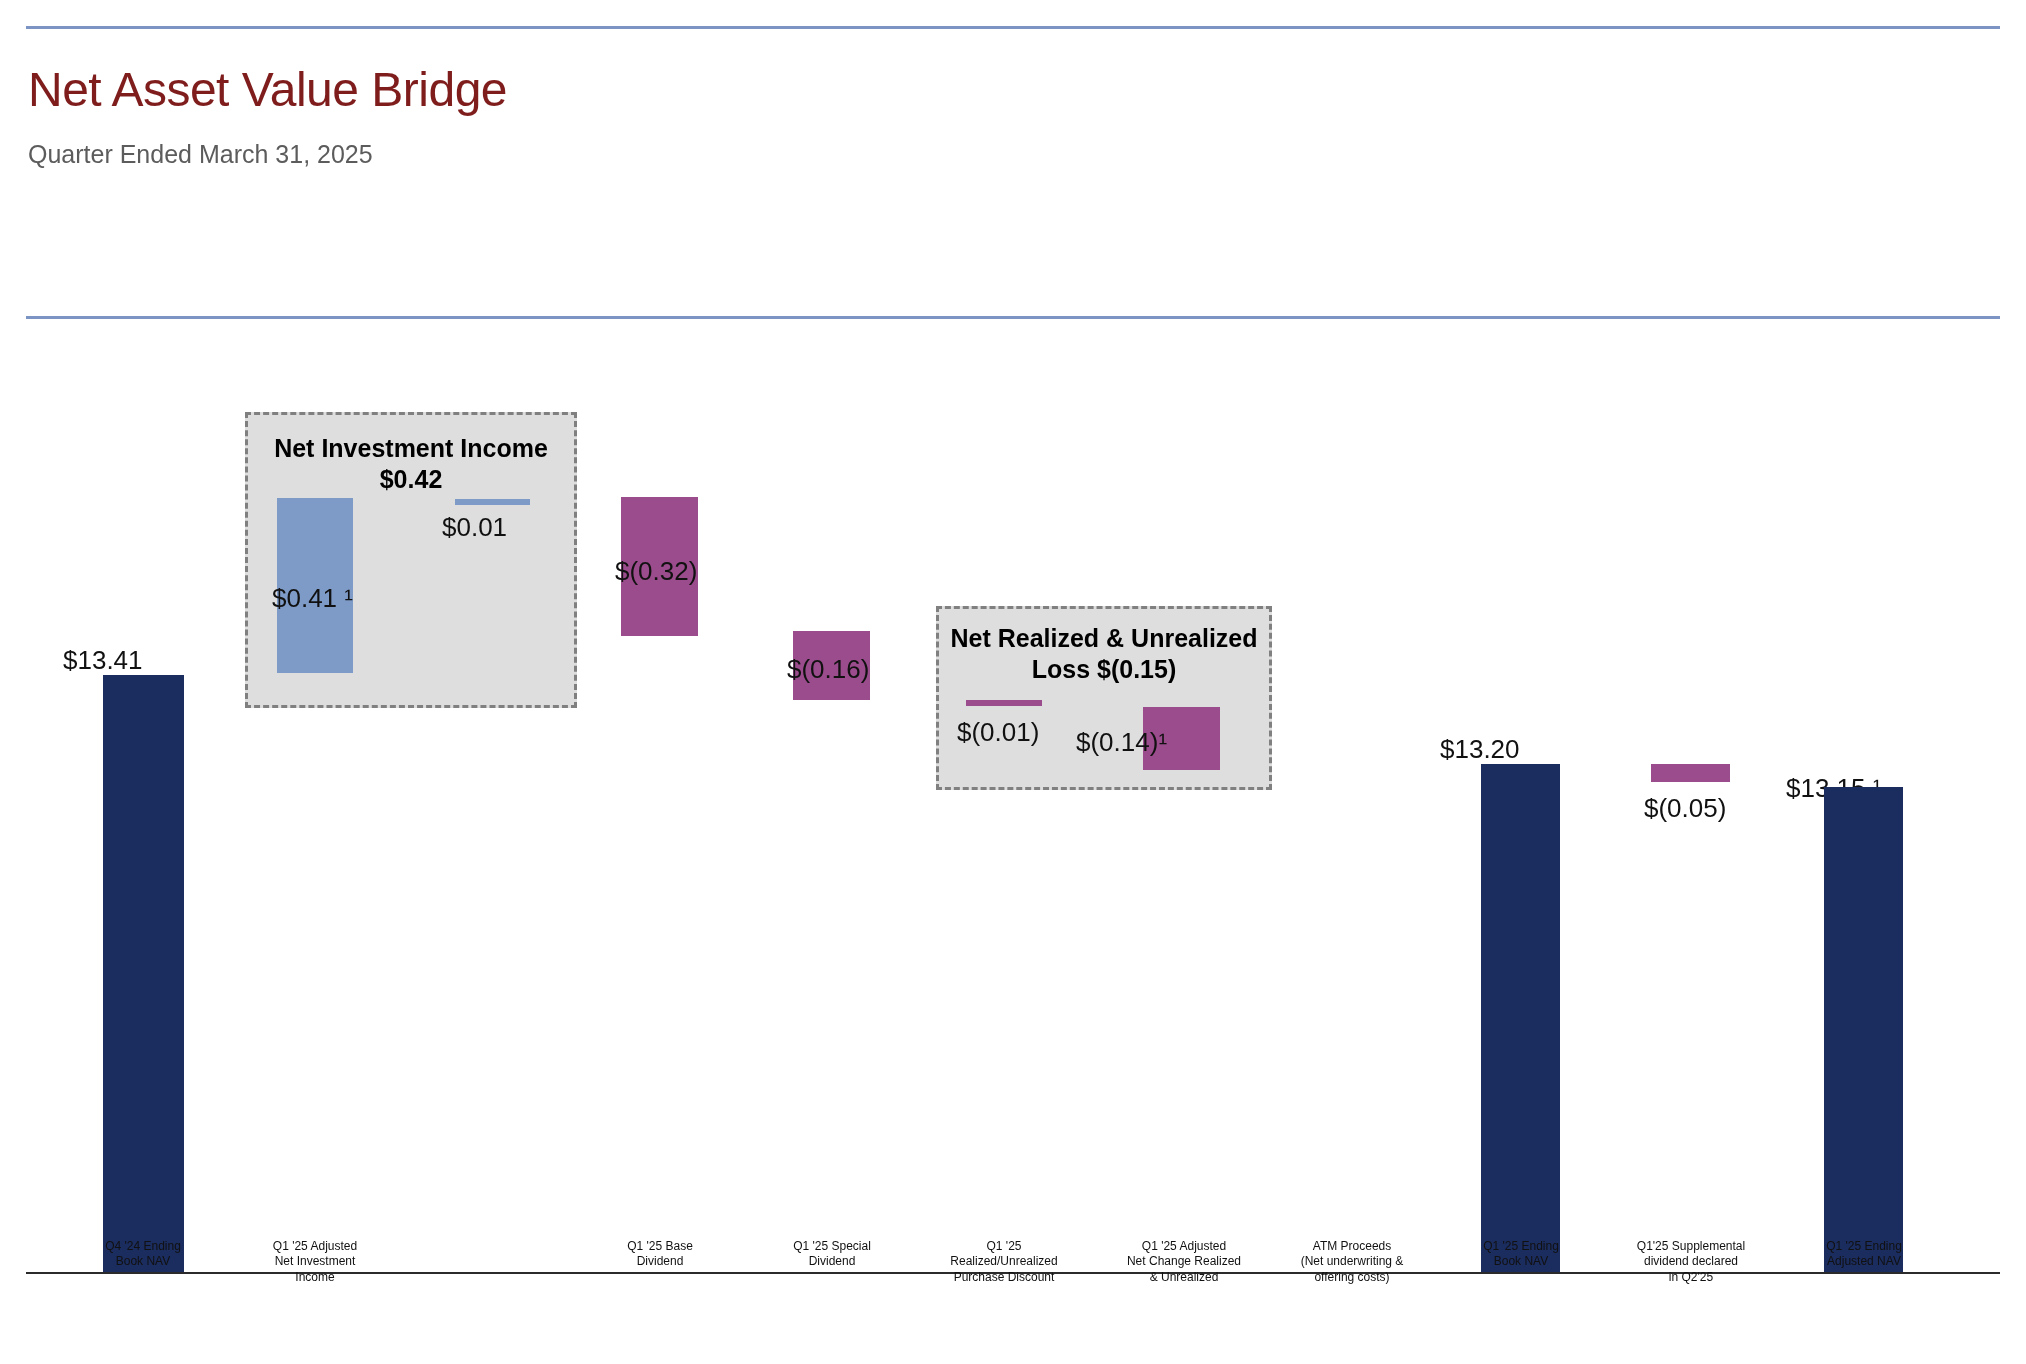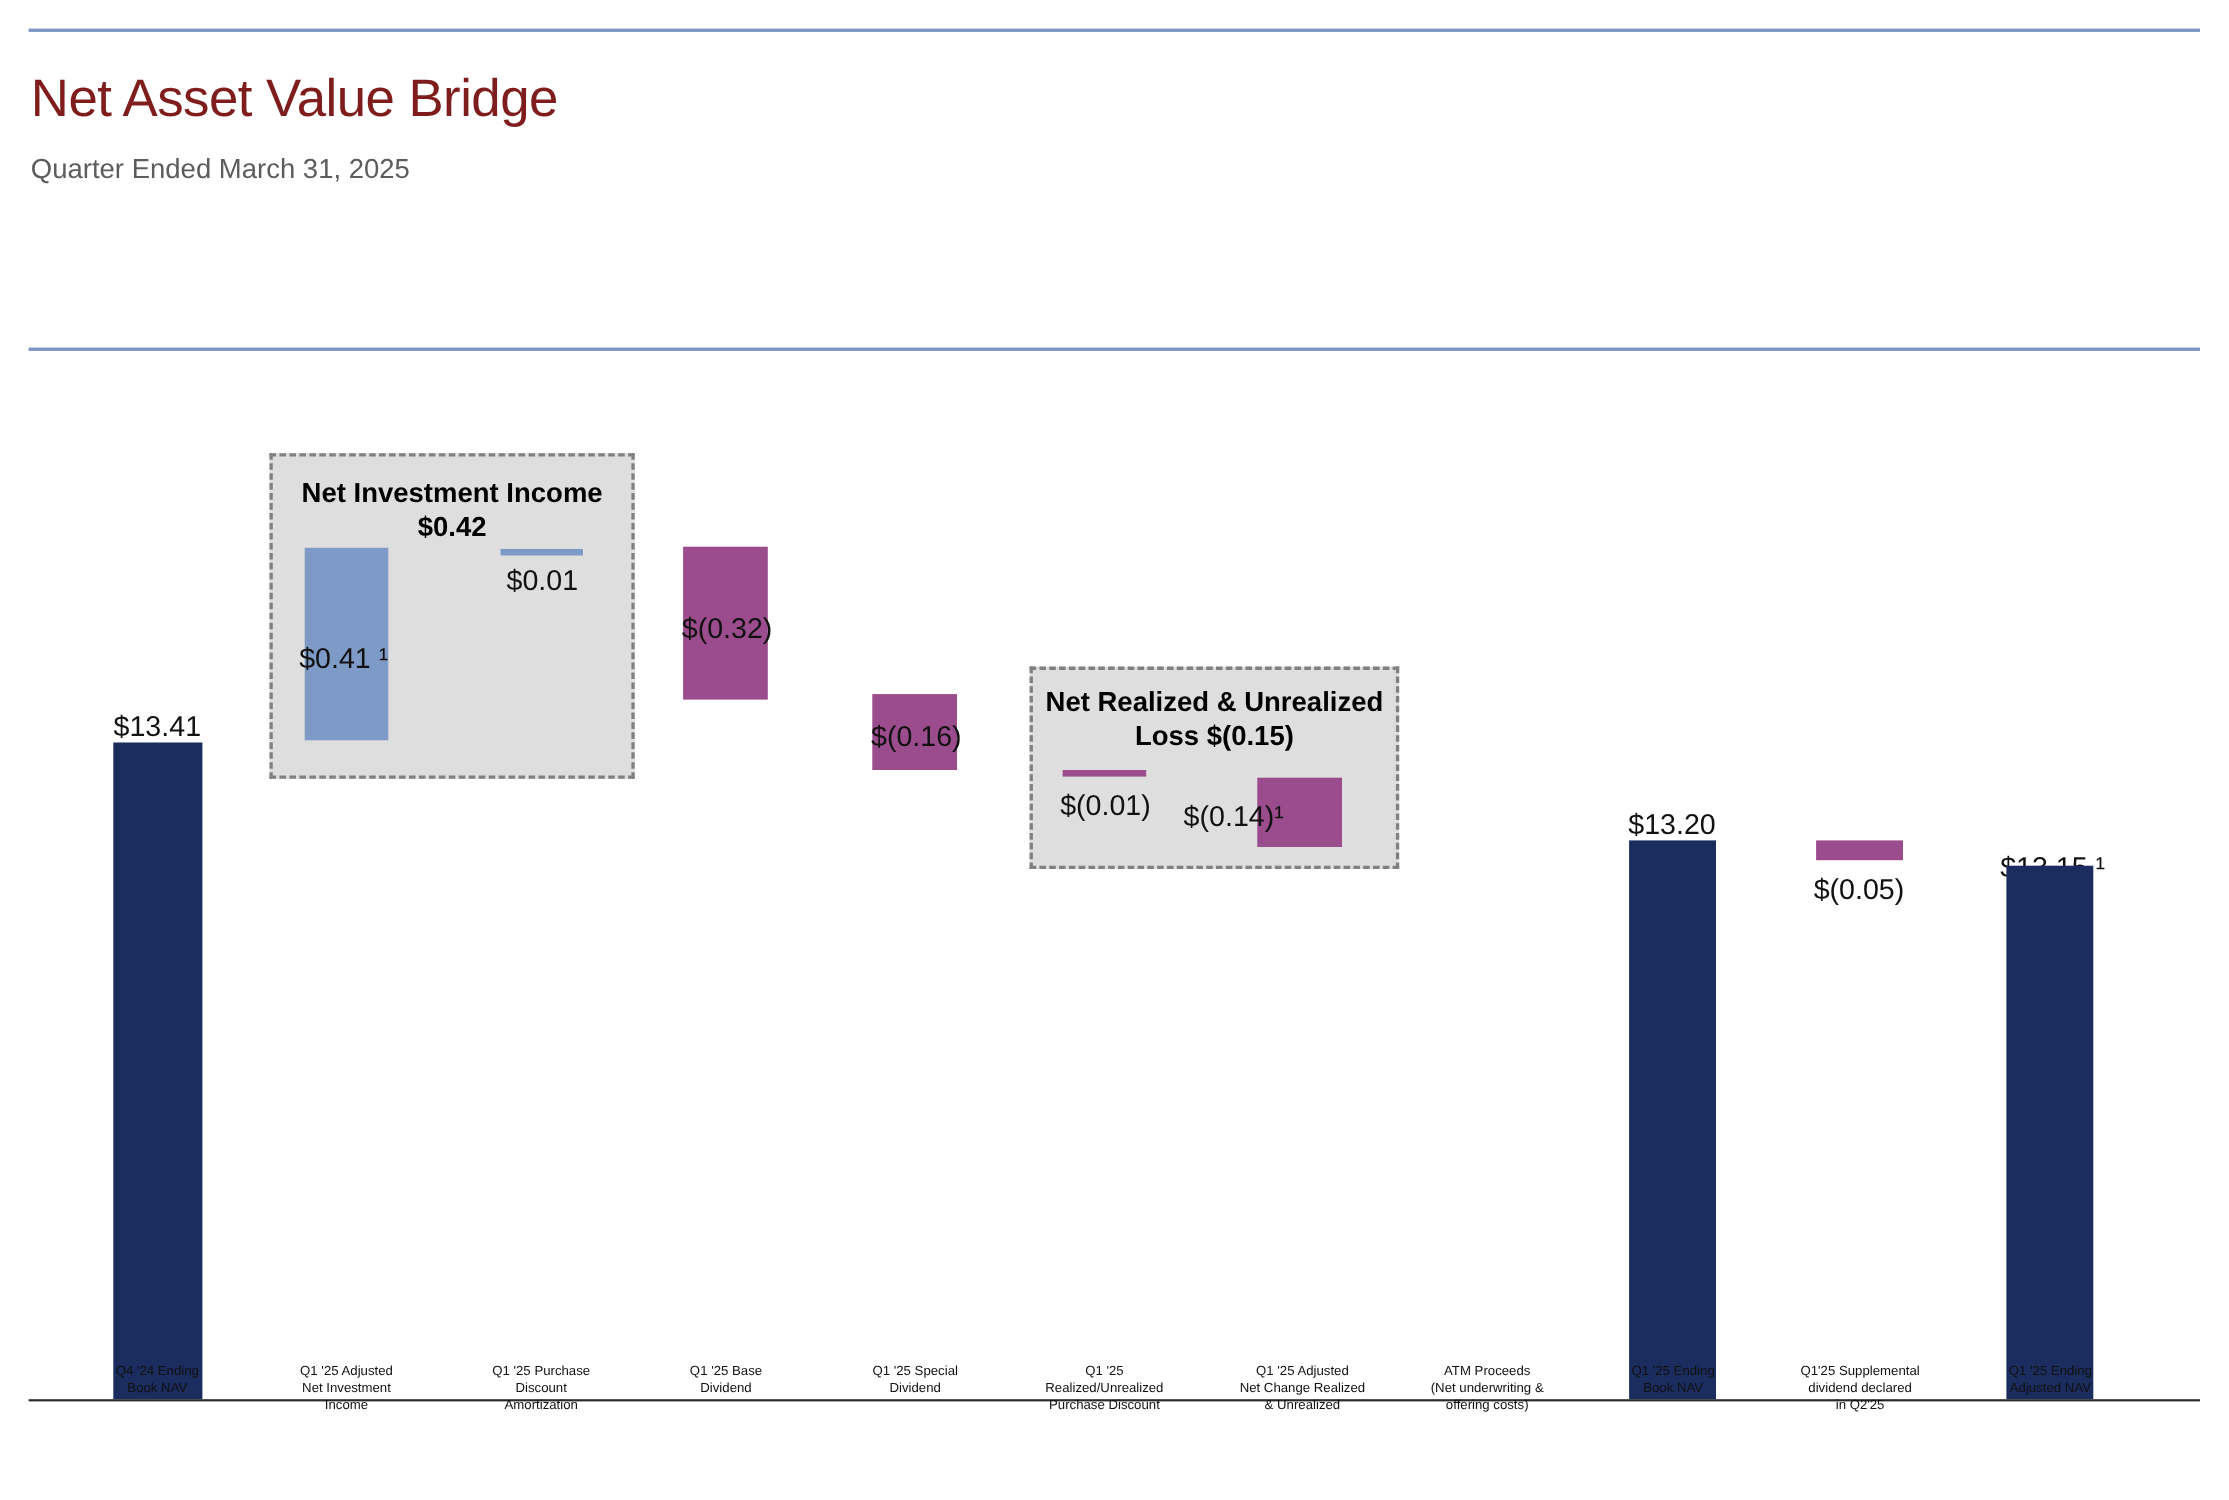--- a/index.html
+++ b/index.html
@@ -63,21 +63,20 @@
 
   .bar{
     position:absolute;
   }
   .bar.navy{background:#1B2C5E;}
   .bar.purple{background:#9B4C8C;}
   .bar.blue{background:#7E9BC8;}
 
   .vlabel{
     position:absolute;
-    text-align:center;
     font-size:26px;
     color:#111111;
     white-space:nowrap;
   }
 
   .axis-line{
     position:absolute;
     left:26px;right:26px;
     top:1272px;
     height:2px;
@@ -156,25 +155,20 @@
     <div>Q4 '24 Ending</div>
     <div>Book NAV</div>
   </div>
 
   <div class="cat-label" style="left:225px; width:180px;">
     <div>Q1 '25 Adjusted</div>
     <div>Net Investment</div>
     <div>Income</div>
   </div>
 
-  <div class="cat-label" style="left:402px; width:180px;">
-    <div>Q1 '25 Purchase</div>
-    <div>Discount</div>
-    <div>Amortization</div>
-  </div>
 
   <div class="cat-label" style="left:570px; width:180px;">
     <div>Q1 '25 Base</div>
     <div>Dividend</div>
   </div>
 
   <div class="cat-label" style="left:742px; width:180px;">
     <div>Q1 '25 Special</div>
     <div>Dividend</div>
   </div>

